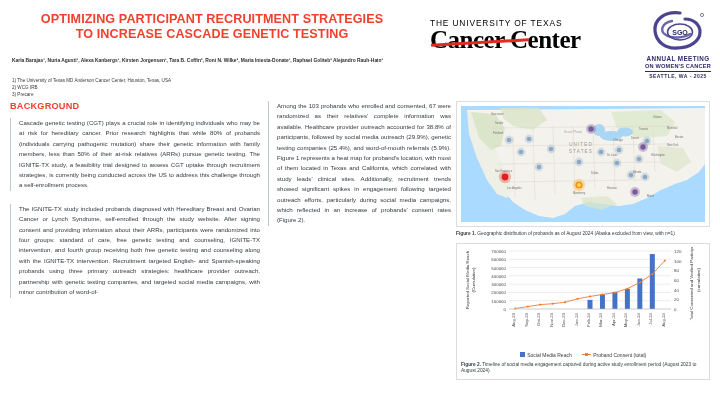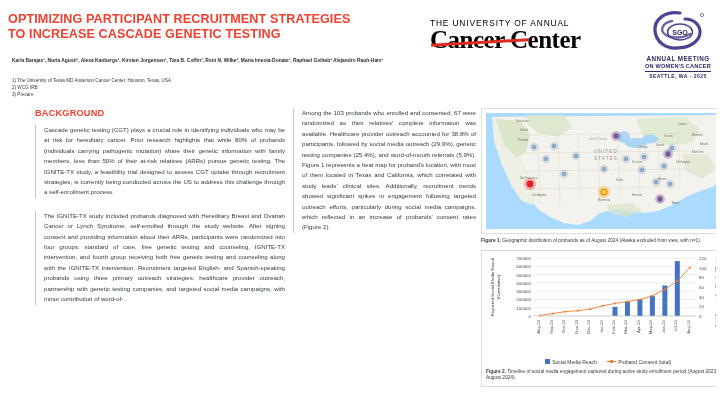--- a/index.html
+++ b/index.html
@@ -28,20 +28,21 @@
   .title-block {
     position: absolute;
     left: 8px; top: 12px;
     width: 408px;
   }
   .poster-title {
     color: #f2402f;
     font-weight: bold;
     font-size: 12.6px;
     line-height: 15px;
+    text-align: center;
     letter-spacing: 0.1px;
     margin: 0;
   }
   .authors {
     position: absolute;
     left: 12px; top: 57px;
     width: 400px;
     font-size: 4.9px;
     font-weight: bold;
     line-height: 7.2px;
@@ -117,22 +118,21 @@
     color: #2e2a63; margin-top: 1.5px;
   }
   .sgo-rule {
     width: 66px; height: 1px; background: #2e2a63;
     margin: 1.5px auto 0 auto;
   }
 
   
   .col {
     position: absolute;
-    top: 108px;
-    margin-left: 25px;
+    top: 101px;
   }
   .col-1 { left: 10px;  width: 250px; }
   .col-2 { left: 268px; width: 183px; }
   .col-3 { left: 456px; width: 254px; }
 
   .section-head {
     color: #f2402f;
     font-size: 9.2px;
     font-weight: bold;
     letter-spacing: 0.2px;
@@ -224,21 +224,21 @@
 
     <div class="authors">Karla Barajas¹, Nuria Agusti¹, Alexa Kanbergs¹, Kirsten Jorgensen¹, Tara B. Coffin², Roni N. Wilke³, Maria Iniesta-Donate¹, Raphael Goliteb³ Alejandro Rauh-Hain¹</div>
 
     <div class="affiliations">
       <div>1) The University of Texas MD Anderson Cancer Center, Houston, Texas, USA</div>
       <div>2) WCG IRB</div>
       <div>3) Precare</div>
     </div>
 
     <div class="mda-logo">
-      <div class="mda-top">THE UNIVERSITY OF ANNUAL</div>
+      <div class="mda-top">THE UNIVERSITY OF TEXAS</div>
       <div class="mda-sub-wrap">
         <div class="mda-sub">Cancer Center</div>
         <div class="mda-strike"></div>
       </div>
     </div>
 
     <div class="sgo-block">
       <svg class="sgo-mark" viewBox="0 0 56 46">
         <path d="M30 5 C14 3, 4 12, 5 23 C6 34, 16 41, 27 40" fill="none" stroke="#4b4490" stroke-width="3.2" stroke-linecap="round"></path>
         <path d="M27 40 C40 40, 50 33, 50 24 C50 16, 43 11, 35 11" fill="none" stroke="#4b4490" stroke-width="3.2" stroke-linecap="round"></path>

